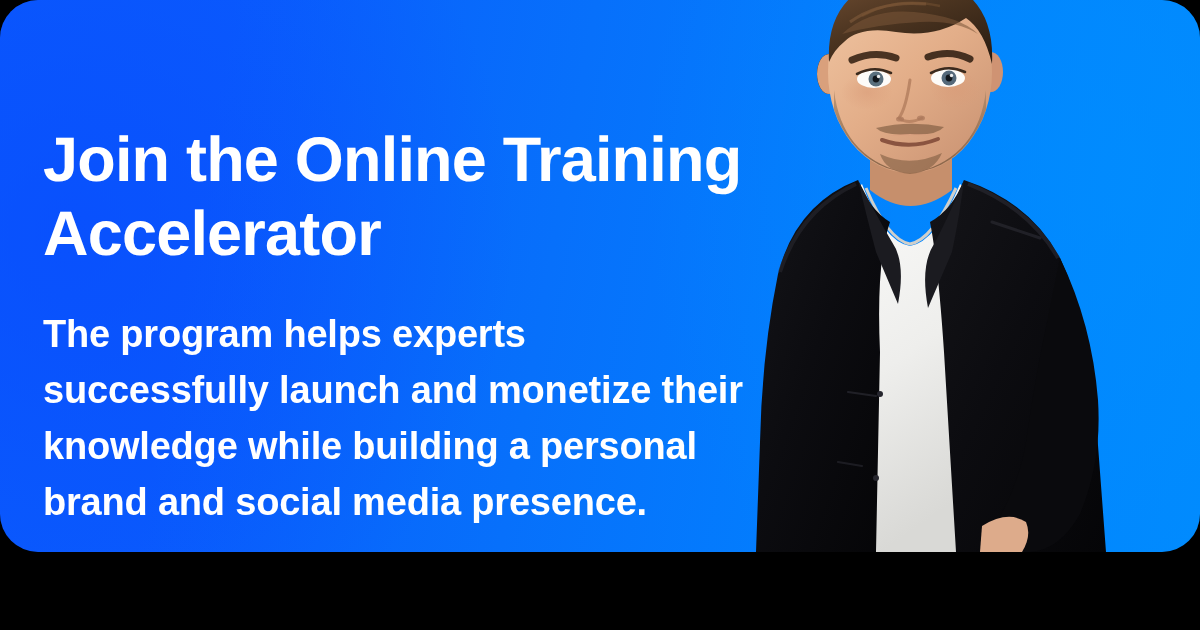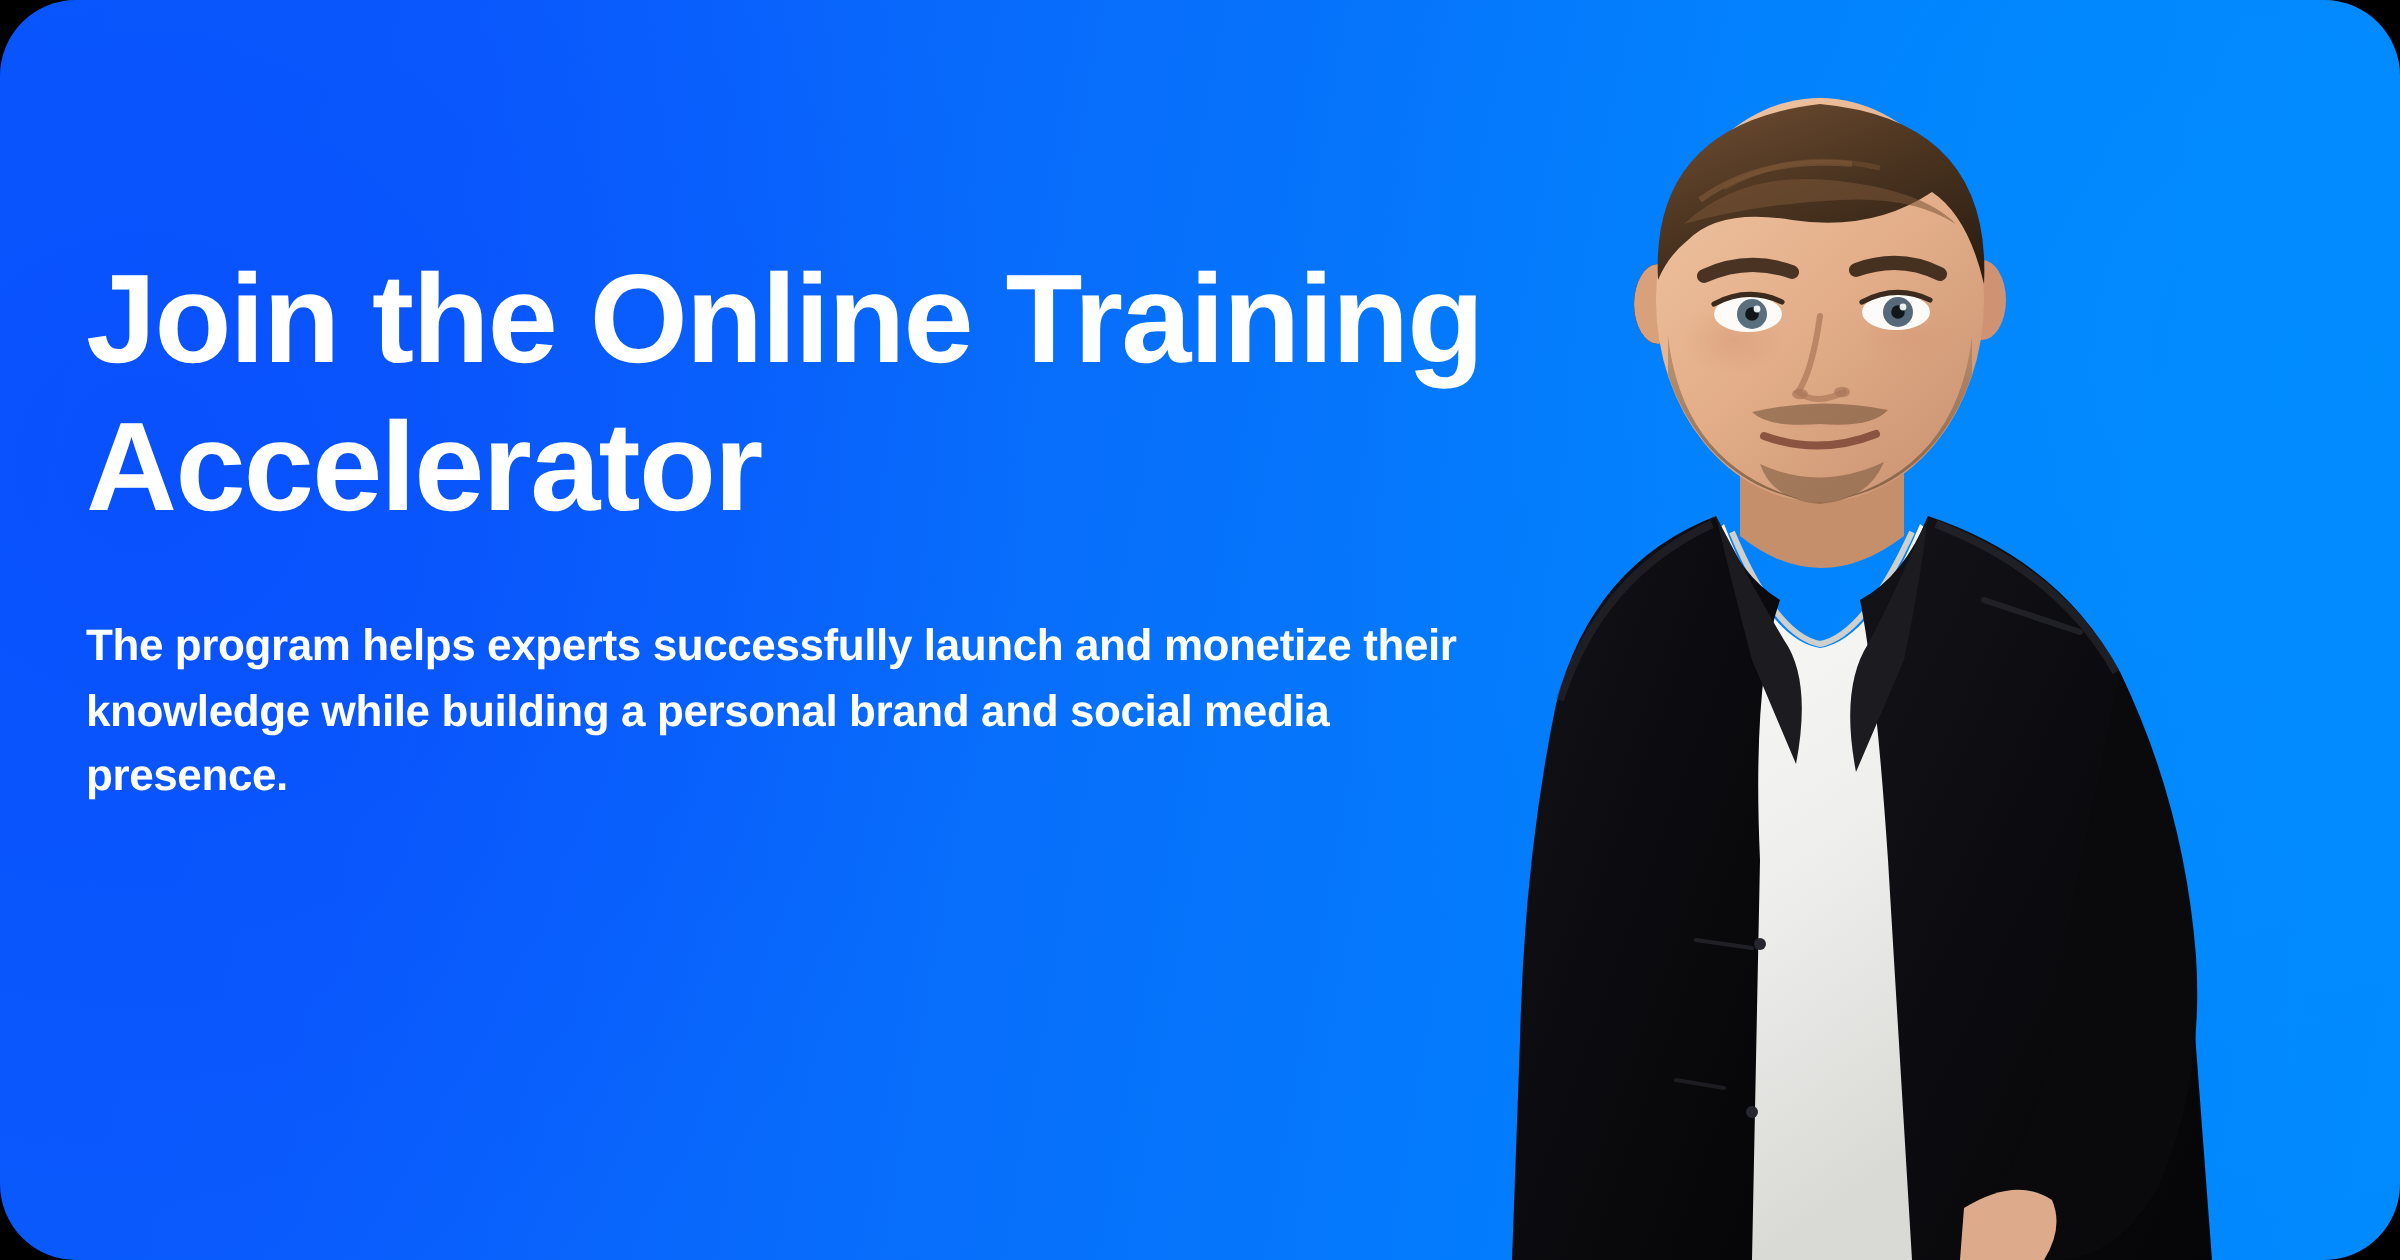--- a/index.html
+++ b/index.html
@@ -10,21 +10,21 @@
   body {
     width: 1200px;
     height: 630px;
     overflow: hidden;
     font-family: "Liberation Sans", sans-serif;
   }
 
   .banner {
     position: relative;
     width: 1200px;
-    height: 630px;
+    height: 552px;
     border-radius: 38px;
     overflow: hidden;
     background: linear-gradient(100deg, #0a5afd 0%, #0a5cfd 18%, #0770fb 46%, #0280fe 72%, #0189fe 100%);
     box-sizing: border-box;
   }
 
   
   .bg-glow-left {
     position: absolute;
     left: -120px;
@@ -62,21 +62,21 @@
     font-weight: bold;
     letter-spacing: -0.8px;
     max-width: 820px;
     text-rendering: geometricPrecision;
   }
 
   .subtext {
     margin: 36px 0 0 0;
     color: #ffffff;
     font-family: "Liberation Sans", sans-serif;
-    font-size: 22px;
+    font-size: 38px;
     line-height: 1.47;
     font-weight: bold;
     letter-spacing: -0.2px;
     max-width: 700px;
   }
 
   
   .portrait {
     position: absolute;
     right: 0;

